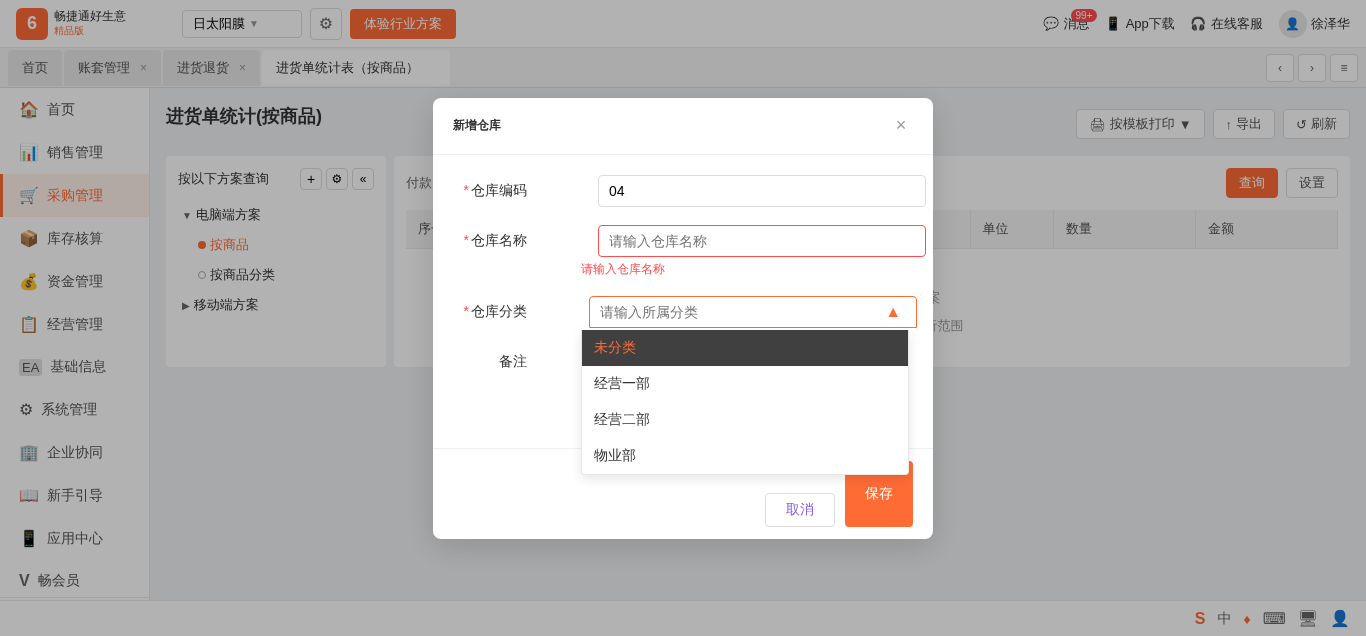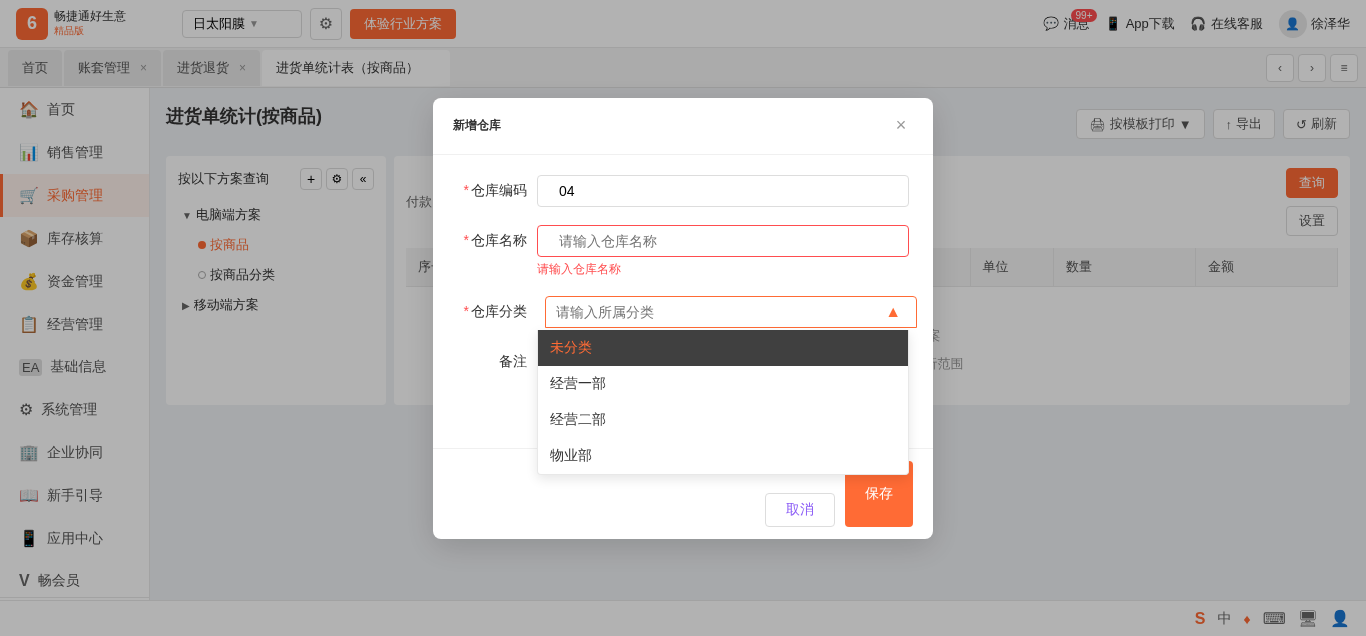--- a/index.html
+++ b/index.html
@@ -339,43 +339,45 @@
       border-radius: 4px;
     }
     .dialog-body {
       padding: 20px 24px;
     }
     .form-row {
       display: flex;
       align-items: flex-start;
       margin-bottom: 18px;
       position: relative;
+      gap: 44px;
     }
     .form-label {
       width: 80px;
       font-size: 14px;
       color: #333;
       padding-top: 7px;
       flex-shrink: 0;
       text-align: right;
       padding-right: 10px;
     }
     .form-label.required::before {
       content: '*';
       color: #ff4d4f;
       margin-right: 2px;
     }
     .form-field { flex: 1; }
     .form-input {
       width: 100%;
       border: 1px solid #ddd;
       border-radius: 4px;
-      padding: 7px 21px;
+      padding: 7px 10px;
       font-size: 14px;
       outline: none;
+      margin-left: 17px;
     }
     .form-input.error { border-color: #ff4d4f; }
     .error-msg {
       color: #ff4d4f;
       font-size: 12px;
       margin-top: 4px;
     }
     .form-input-with-icon {
       position: relative;
     }
@@ -662,21 +664,21 @@
             <select class="filter-select">
               <option></option>
             </select>
           </div>
           <div style="display:flex;align-items:center;gap:6px;font-size:13px;">
             <span style="color:#666;">商品</span>
             <div style="display:flex;align-items:center;gap:4px;">
               <span style="color:#999;font-size:13px;">···</span>
             </div>
           </div>
-          <div style="margin-left:auto;display:flex;gap:8px;flex-direction:column;">
+          <div style="margin-left:auto;display:flex;gap:8px;">
             <button class="toolbar-btn primary">查询</button>
             <button class="toolbar-btn">设置</button>
           </div>
         </div>
 
         <div class="table-header-row">
           <div class="table-col" style="width:80px;">序号</div>
           <div class="table-col" style="flex:2;">商品编码</div>
           <div class="table-col" style="flex:3;">商品名称</div>
           <div class="table-col" style="flex:2;">规格</div>

